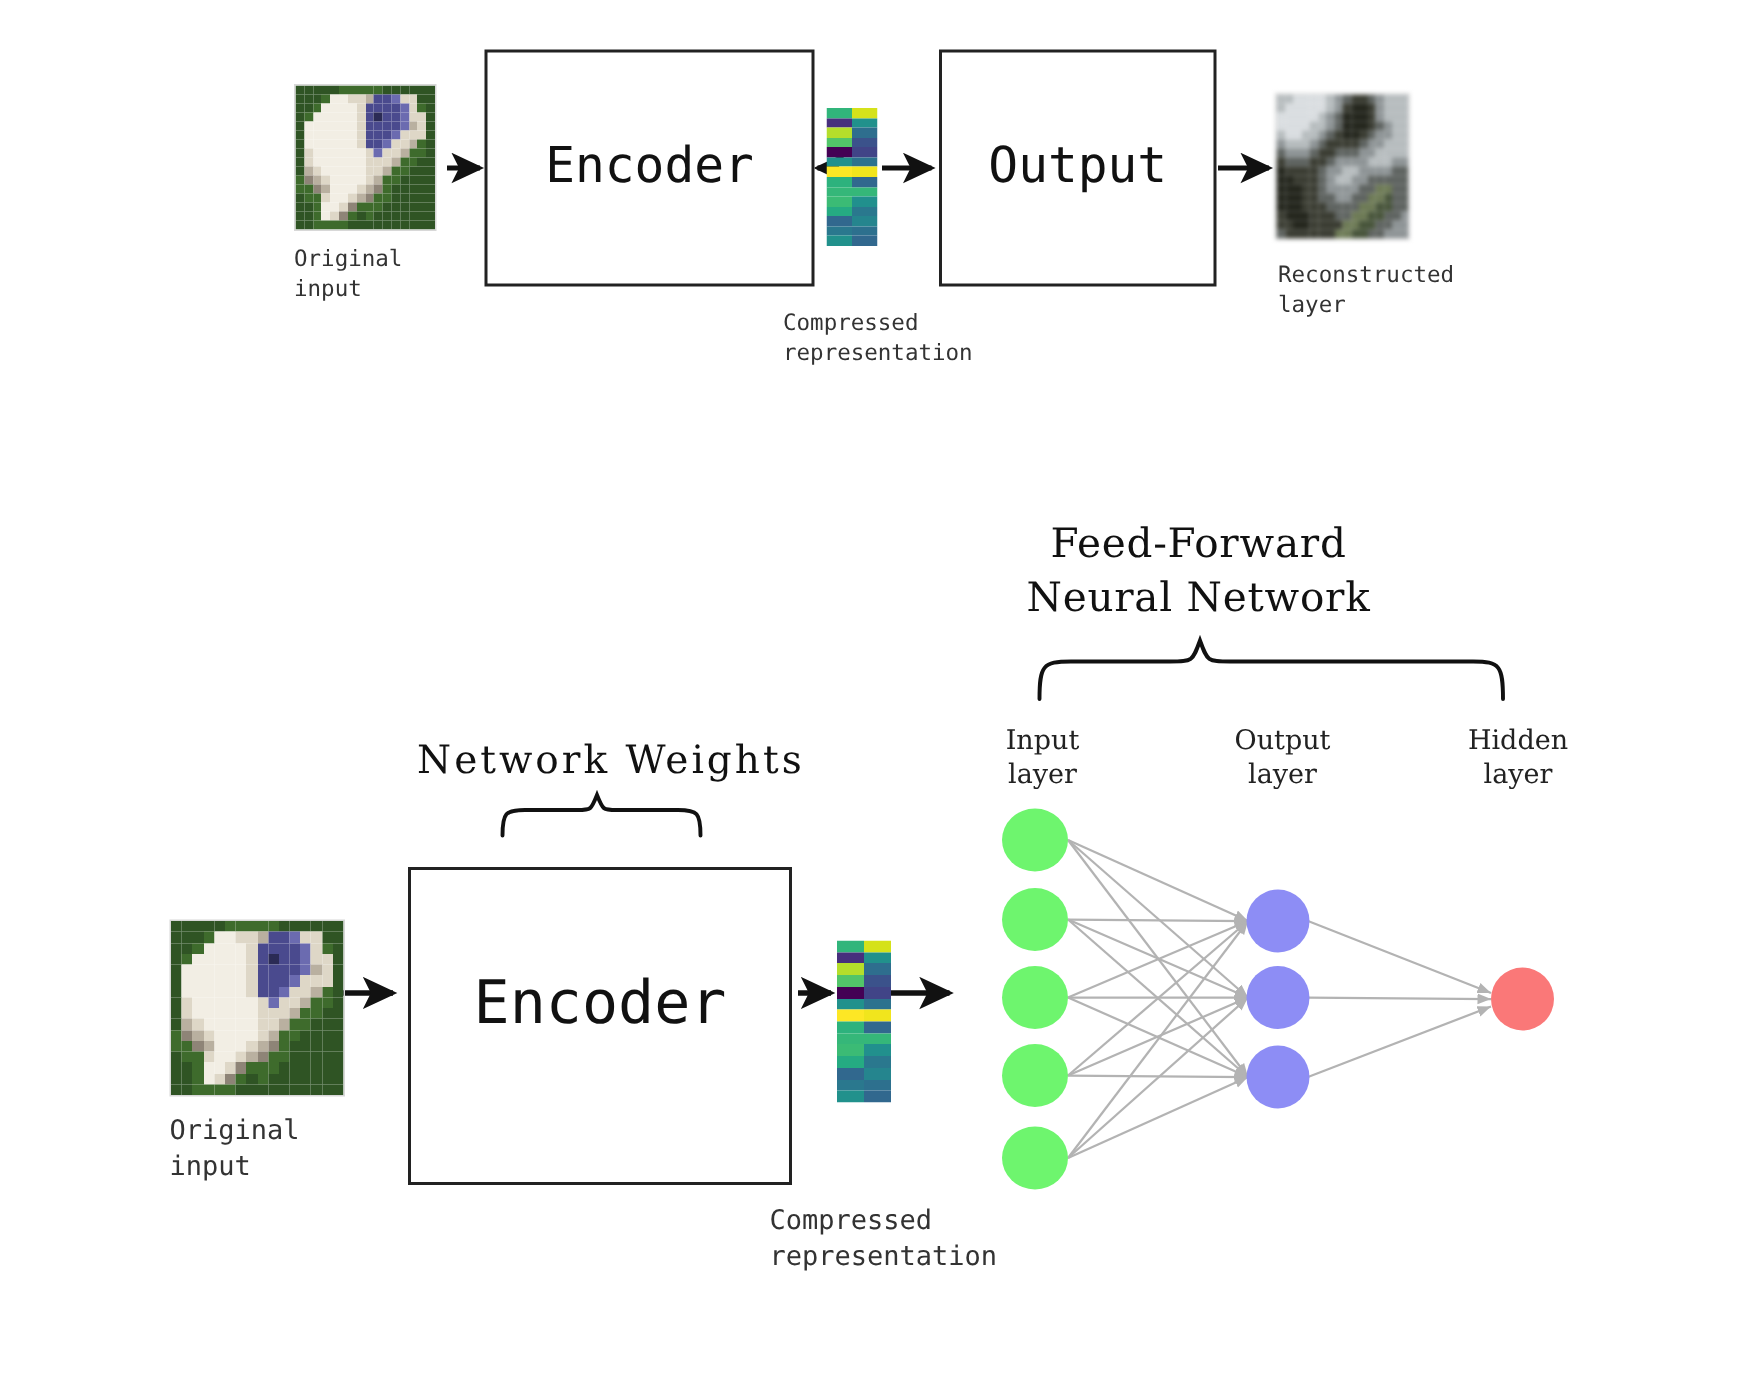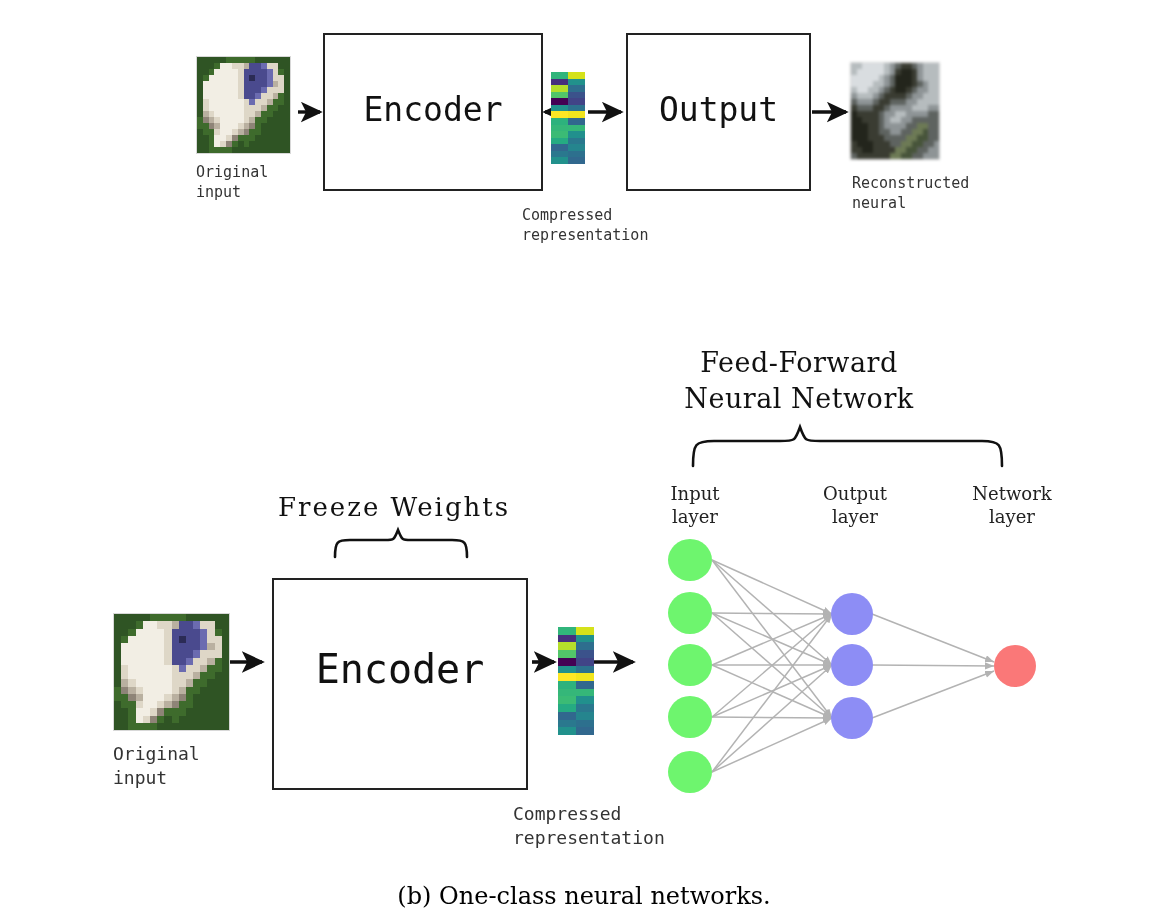--- a/index.html
+++ b/index.html
@@ -609,21 +609,21 @@
       <span style="background: rgb(109, 122, 85);"></span>
       <span style="background: rgb(71, 84, 58);"></span>
       <span style="background: rgb(71, 84, 58);"></span>
       <span style="background: rgb(94, 99, 96);"></span>
       <span style="background: rgb(94, 99, 96);"></span>
       <span style="background: rgb(142, 148, 150);"></span>
       <span style="background: rgb(142, 148, 150);"></span>
       <span style="background: rgb(142, 148, 150);"></span>
     </div>
   <div class="cap-under" style="left:852px;top:173px;font-size:15px;">Reconstructed
-neural</div>
+layer</div>
 
 
   <div class="ff-title" style="top:345px;left:215px;font-size:27px;">
     <div>Feed-Forward</div>
     <div>Neural Network</div>
   </div>
 
   <svg width="1168" height="922">
 
     <path d="M693,466 C693,444 695,441 714,441 L780,441 C795,441 795,441 800,427
@@ -661,32 +661,32 @@
     </g>
 
     <g>
       <line x1="228" y1="662" x2="262" y2="662" stroke="#111" stroke-width="3.6" marker-end="url(#ah)"></line>
       <line x1="532" y1="662" x2="554" y2="662" stroke="#111" stroke-width="3.6" marker-end="url(#ah)"></line>
       <line x1="594" y1="662" x2="633" y2="662" stroke="#111" stroke-width="3.6" marker-end="url(#ah)"></line>
     </g>
   </svg>
 
   <div class="mono" style="position:absolute;left:278px;top:492px;font-size:26px;letter-spacing:2px;
-              font-family:'DejaVu Serif',serif;color:#111;">Freeze Weights</div>
+              font-family:'DejaVu Serif',serif;color:#111;">Network Weights</div>
 
   <div class="layerlbl" style="left:655px;top:482px;width:80px;font-size:18px;">
     <div>Input</div>
     <div>layer</div>
   </div>
   <div class="layerlbl" style="left:812px;top:482px;width:86px;font-size:18px;">
     <div>Output</div>
     <div>layer</div>
   </div>
   <div class="layerlbl" style="left:968px;top:482px;width:88px;font-size:18px;">
-    <div>Network</div>
+    <div>Hidden</div>
     <div>layer</div>
   </div>
 
   <div class="photo" id="photoC" style="left: 113px; top: 613px; width: 117px; height: 118px; grid-template-columns: repeat(16, 1fr); grid-template-rows: repeat(16, 1fr);">
       <span style="background: rgb(47, 84, 36);"></span>
       <span style="background: rgb(47, 84, 36);"></span>
       <span style="background: rgb(47, 84, 36);"></span>
       <span style="background: rgb(47, 84, 36);"></span>
       <span style="background: rgb(47, 84, 36);"></span>
       <span style="background: rgb(62, 107, 44);"></span>
@@ -986,15 +986,14 @@
       <div style="position: absolute; border-radius: 50%; left: 668px; top: 592px; width: 44px; height: 42px; background: rgb(110, 245, 110);"></div>
       <div style="position: absolute; border-radius: 50%; left: 668px; top: 644px; width: 44px; height: 42px; background: rgb(110, 245, 110);"></div>
       <div style="position: absolute; border-radius: 50%; left: 668px; top: 696px; width: 44px; height: 42px; background: rgb(110, 245, 110);"></div>
       <div style="position: absolute; border-radius: 50%; left: 668px; top: 751px; width: 44px; height: 42px; background: rgb(110, 245, 110);"></div>
       <div style="position: absolute; border-radius: 50%; left: 831px; top: 593px; width: 42px; height: 42px; background: rgb(141, 141, 245);"></div>
       <div style="position: absolute; border-radius: 50%; left: 831px; top: 644px; width: 42px; height: 42px; background: rgb(141, 141, 245);"></div>
       <div style="position: absolute; border-radius: 50%; left: 831px; top: 697px; width: 42px; height: 42px; background: rgb(141, 141, 245);"></div>
       <div style="position: absolute; border-radius: 50%; left: 994px; top: 645px; width: 42px; height: 42px; background: rgb(250, 120, 120);"></div>
     </div>
 
-  <div class="caption" style="top:882px;">(b) One-class neural networks.</div>
 
 </div>
 
 </body></html>

